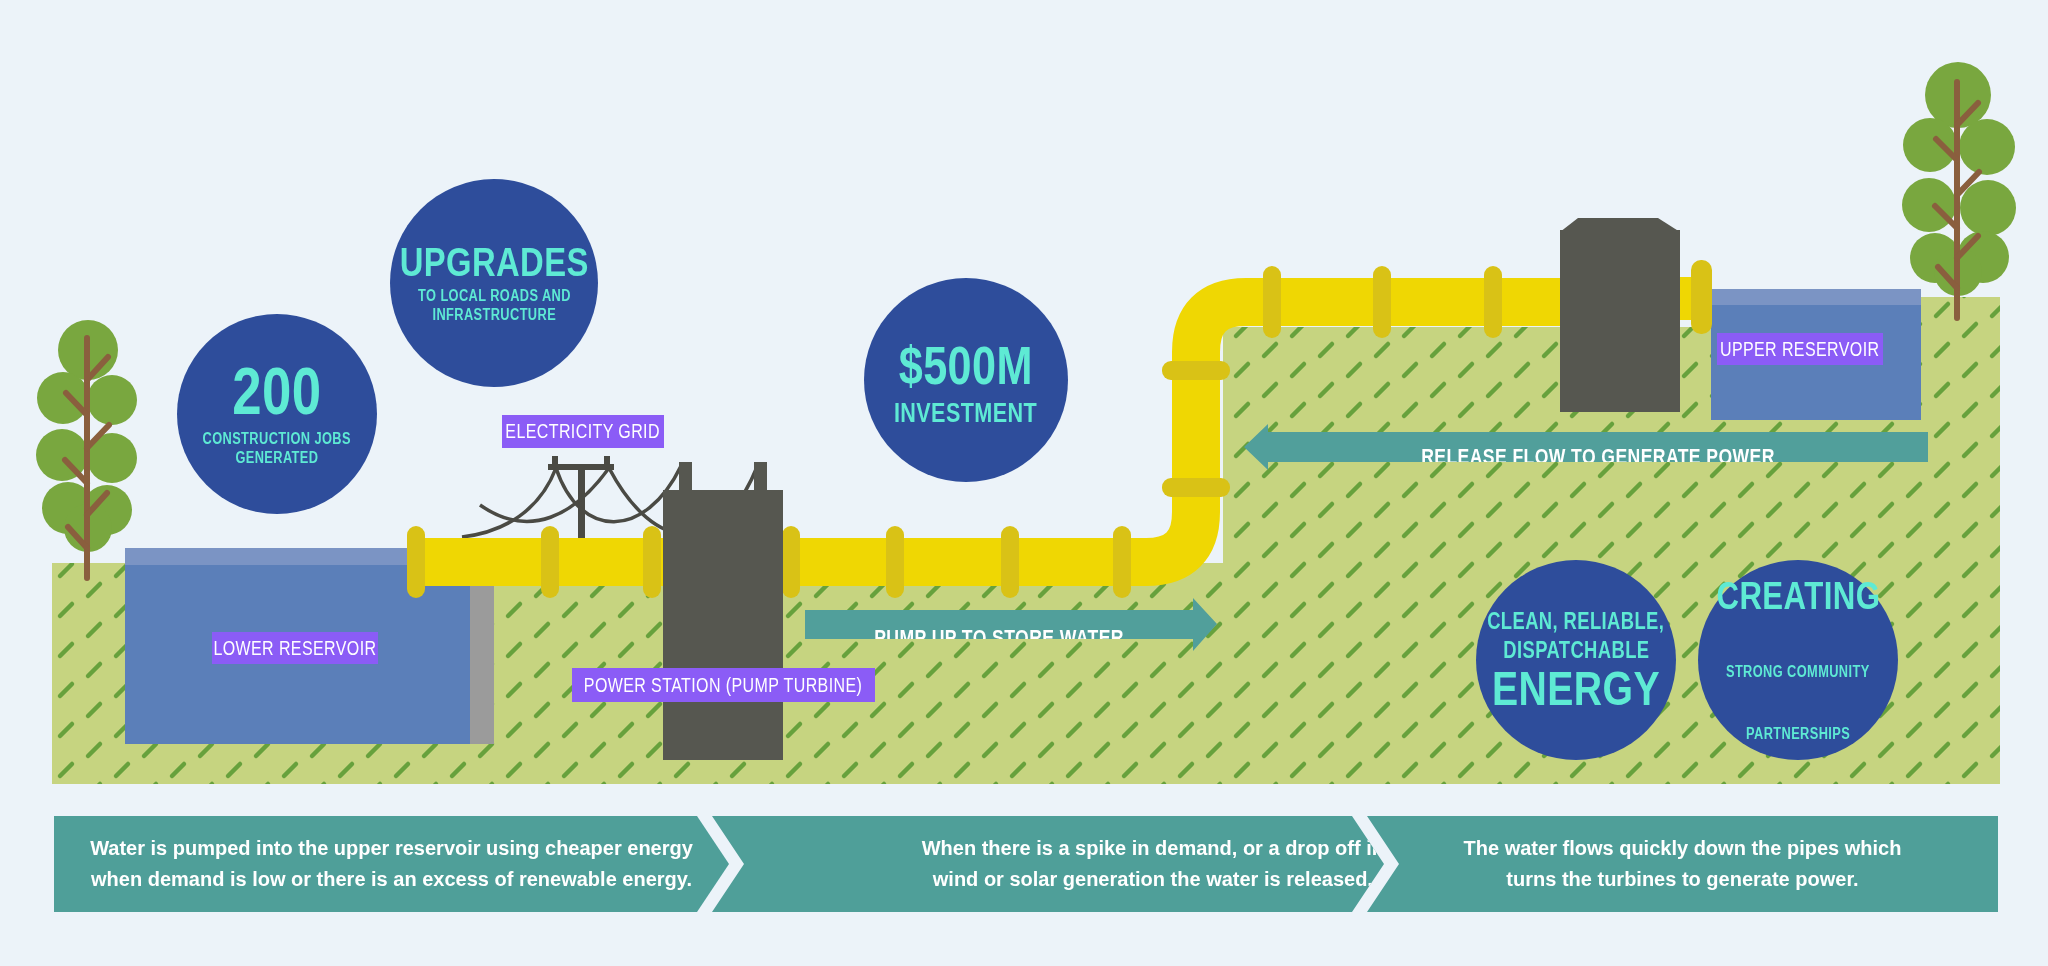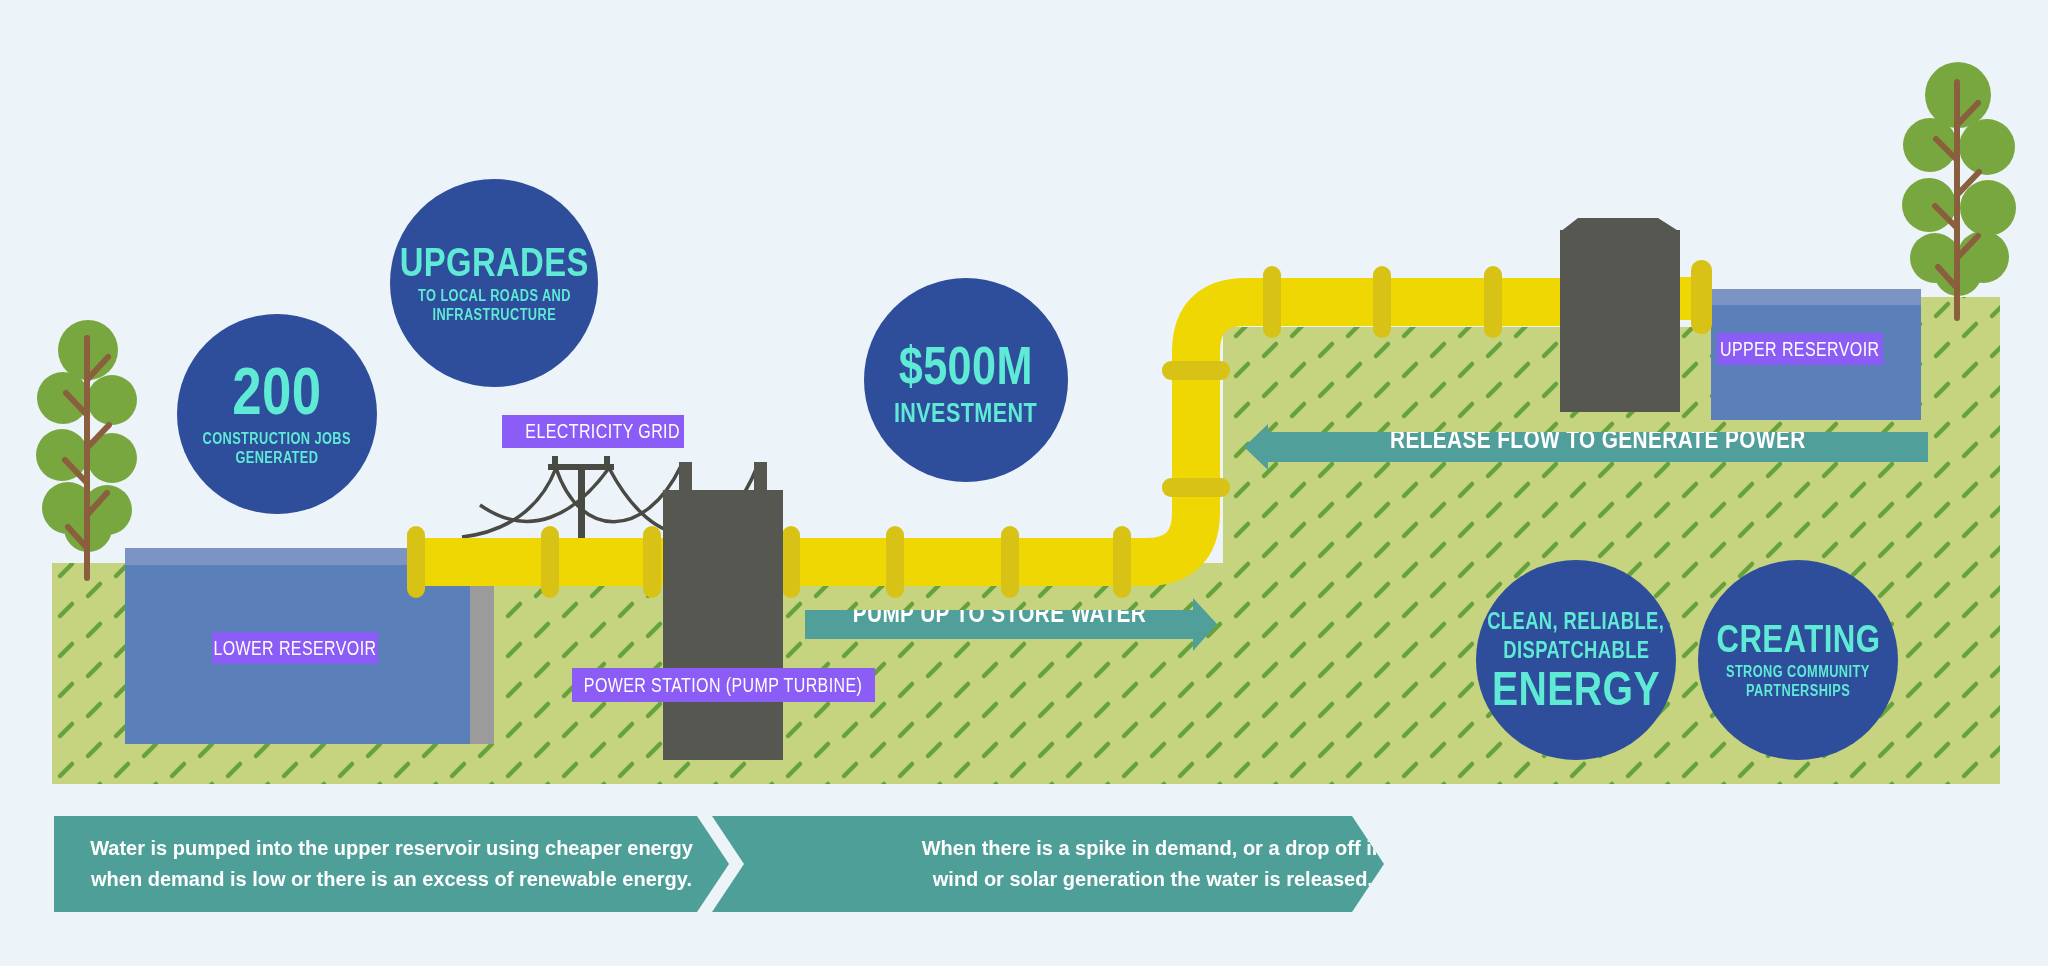--- a/index.html
+++ b/index.html
@@ -19,22 +19,22 @@
   .circle .t-md{font-size:27px;line-height:1.25;}
   .circle .t-sm{font-size:16px;line-height:1.18;}
   .circle .t-sm2{font-size:23px;line-height:1.22;}
   .circle .t-big2{font-size:49px;line-height:1.0;}
 
   
   .tag{position:absolute;background:#8b5cf6;color:#fff;font-weight:normal;font-size:20px;
        display:flex;align-items:center;justify-content:center;}
 
   
-  .arrow{position:absolute;background:#519f9b;color:#fff;font-weight:bold;font-size:26px;
-         display:flex;align-items:flex-start;justify-content:center;}
+  .arrow{position:absolute;background:#519f9b;color:#fff;font-weight:bold;font-size:22px;
+         display:flex;align-items:flex-end;justify-content:center;}
   #arrow-pump{clip-path:polygon(0 12px,388px 12px,388px 0,412px 26px,388px 53px,388px 41px,0 41px);
               padding-right:24px;box-sizing:border-box;}
   #arrow-release{clip-path:polygon(684px 8px,24px 8px,24px 0,0 23px,24px 46px,24px 38px,684px 38px);
               padding-left:24px;box-sizing:border-box;}
 
   
   .banner{position:absolute;top:816px;height:96px;background:#4f9f99;color:#fff;
           display:flex;align-items:center;justify-content:center;text-align:center;
           font-size:20px;font-weight:bold;line-height:1.55;white-space:pre-line;}
   #banner-1{left:54px;width:675px;clip-path:polygon(0 0,643px 0,675px 48px,643px 96px,0 96px);}
@@ -175,27 +175,27 @@
     <div class="t-xl" style="font-size:54px;margin-top:11px;"><span class="cond">$500M</span></div>
     <div class="t-md" style="margin-top:5px;"><span class="cond">INVESTMENT</span></div>
   </div>
 
   <div class="circle" style="left:1476px;top:560px;width:200px;height:200px;">
     <div class="t-sm2"><span class="cond">CLEAN, RELIABLE,</span></div>
     <div class="t-sm2"><span class="cond">DISPATCHABLE</span></div>
     <div class="t-big2"><span class="cond">ENERGY</span></div>
   </div>
 
-  <div class="circle" style="left:1698px;top:560px;width:200px;height:200px;">
+  <div class="circle" style="left:1698px;top:560px;width:200px;height:200px;gap:43px;">
     <div class="t-lg" style="font-size:39px;"><span class="cond">CREATING</span></div>
     <div class="t-sm" style="margin-top:3px;"><span class="cond">STRONG COMMUNITY</span></div>
     <div class="t-sm"><span class="cond">PARTNERSHIPS</span></div>
   </div>
 
-  <div class="tag" style="left:502px;top:415px;width:162px;height:33px;padding-left:20px;">
+  <div class="tag" style="left:502px;top:415px;width:162px;height:33px;">
     <span class="cond">ELECTRICITY GRID</span>
   </div>
   <div class="tag" style="left:212px;top:632px;width:166px;height:32px;">
     <span class="cond">LOWER RESERVOIR</span>
   </div>
   <div class="tag" style="left:572px;top:668px;width:303px;height:34px;">
     <span class="cond">POWER STATION (PUMP TURBINE)</span>
   </div>
   <div class="tag" style="left:1717px;top:333px;width:166px;height:32px;">
     <span class="cond">UPPER RESERVOIR</span>
@@ -209,14 +209,18 @@
   </div>
 
   <div class="banner" id="banner-1">
     <div>Water is pumped into the upper reservoir using cheaper energy
 when demand is low or there is an excess of renewable energy.</div>
   </div>
   <div class="banner" id="banner-2">
     <div>When there is a spike in demand, or a drop off in
 wind or solar generation the water is released.</div>
   </div>
+  <div class="banner" id="banner-3">
+    <div>The water flows quickly down the pipes which
+turns the turbines to generate power.</div>
+  </div>
 
 </div>
 
 </body></html>

